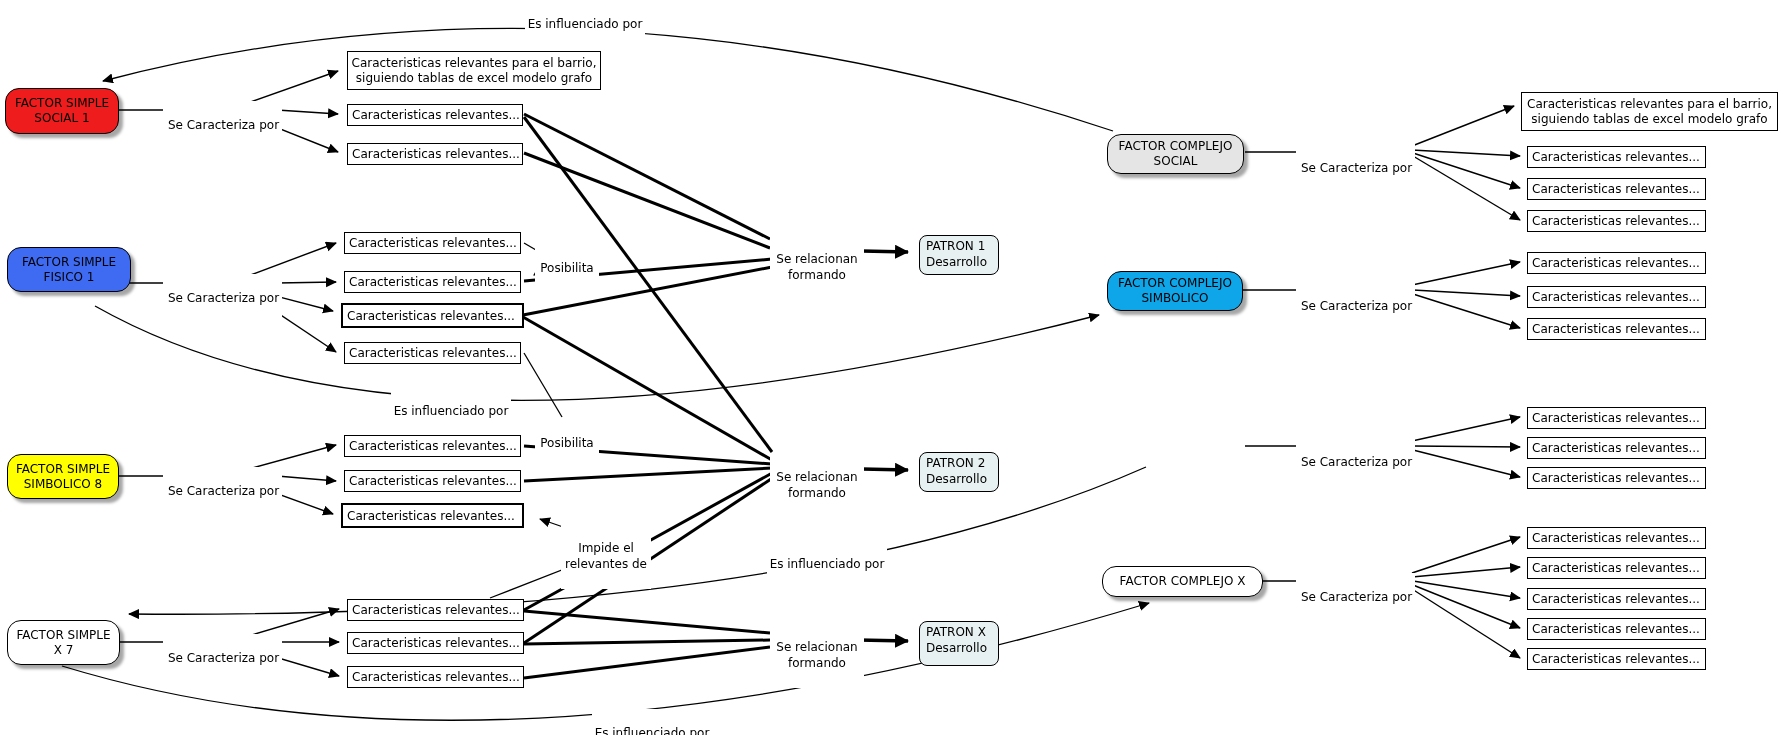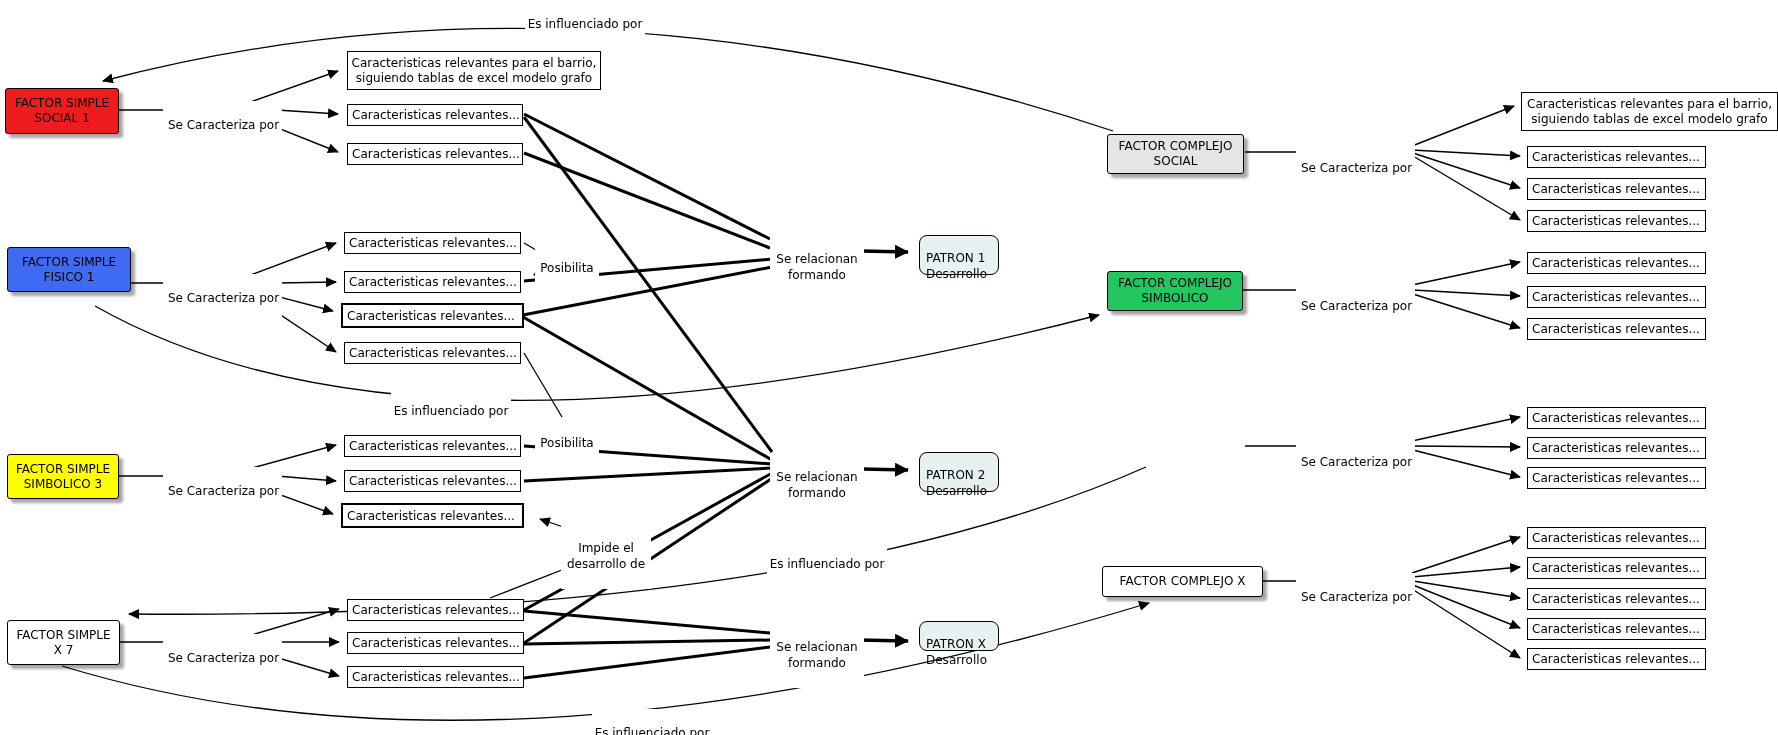--- a/index.html
+++ b/index.html
@@ -1,23 +1,23 @@
 <!DOCTYPE html>
 <html><head>
 <meta charset="utf-8">
 <style>
   html,body{margin:0;padding:0;background:#fff;}
   #cmap{position:relative;width:1778px;height:735px;background:#ffffff;overflow:hidden;
         font-family:"DejaVu Sans","Liberation Sans",sans-serif;font-size:12px;color:#000;}
   #wires{position:absolute;left:0;top:0;z-index:0;}
-  .node{position:absolute;z-index:2;border:1.6px solid #000;border-radius:3px;
+  .node{position:absolute;z-index:2;border:1.6px solid #000;border-radius:14px;
         box-shadow:4px 4px 3px rgba(0,0,0,0.35);display:flex;align-items:center;justify-content:center;
         text-align:center;line-height:1.25;padding:2px 4px;box-sizing:border-box;}
   .patron{position:absolute;z-index:2;border:1.4px solid #000;border-radius:8px;background:#e8f1f2;
-        padding:14px 6px;box-sizing:border-box;line-height:1.35;text-align:left;}
+        padding:2px 6px;box-sizing:border-box;line-height:1.35;text-align:left;}
   .patron span{display:block;}
   .char{position:absolute;z-index:2;background:#fff;border:1.4px solid #000;box-sizing:border-box;
         display:flex;align-items:center;padding:1px 4px;white-space:nowrap;overflow:hidden;}
   .char.wide{white-space:normal;justify-content:center;text-align:center;line-height:1.2;padding:1px 2px;}
   .char.bold{border-width:2.4px;}
   .lbl{position:absolute;z-index:1;background:#fff;text-align:center;line-height:1.3;padding:17px 1px;}
 </style>
 </head>
 <body>
 
@@ -118,45 +118,45 @@
     </g>
   </svg>
 
   <div class="node" style="left: 5px; top: 88px; width: 114px; height: 46px; background-color: rgb(238, 28, 28);">
     <span>FACTOR SIMPLE SOCIAL 1</span>
   </div>
   <div class="node" style="left: 7px; top: 247px; width: 124px; height: 45px; background-color: rgb(63, 107, 243);">
     <span>FACTOR SIMPLE FISICO 1</span>
   </div>
   <div class="node" style="left: 7px; top: 454px; width: 112px; height: 45px; background-color: rgb(255, 255, 0);">
-    <span>FACTOR SIMPLE SIMBOLICO 3</span>
+    <span>FACTOR SIMPLE SIMBOLICO 8</span>
   </div>
   <div class="node" style="left: 7px; top: 620px; width: 113px; height: 45px; background-color: rgb(255, 255, 255);">
     <span>FACTOR SIMPLE X 7</span>
   </div>
 
   <div class="node" style="left: 1107px; top: 134px; width: 137px; height: 40px; background-color: #e5e5e5;">
     <span>FACTOR COMPLEJO SOCIAL</span>
   </div>
-  <div class="node" style="left: 1107px; top: 271px; width: 136px; height: 40px; background-color: #22c55e;">
+  <div class="node" style="left: 1107px; top: 271px; width: 136px; height: 40px; background-color: #0ea5e9;">
     <span>FACTOR COMPLEJO SIMBOLICO</span>
   </div>
   <div class="node" style="left: 1102px; top: 566px; width: 161px; height: 31px; background-color: rgb(255, 255, 255);">
     <span>FACTOR COMPLEJO X</span>
   </div>
 
   <div class="patron" style="left:919px;top:235px;width:80px;height:40px">
     <span>PATRON 1</span>
     <span>Desarrollo</span>
   </div>
   <div class="patron" style="left:919px;top:452px;width:80px;height:40px">
     <span>PATRON 2</span>
     <span>Desarrollo</span>
   </div>
-  <div class="patron" style="left:919px;top:621px;width:80px;height:28px">
+  <div class="patron" style="left:919px;top:621px;width:80px;height:45px">
     <span>PATRON X</span>
     <span>Desarrollo</span>
   </div>
 
   <div class="char wide" style="left:347px;top:51px;width:254px;height:39px">Caracteristicas relevantes para el barrio, siguiendo tablas de excel modelo grafo</div>
   <div class="char" style="left:347px;top:104px;width:176px;height:22px">Caracteristicas relevantes...</div>
   <div class="char" style="left:347px;top:143px;width:176px;height:22px">Caracteristicas relevantes...</div>
 
   <div class="char" style="left:344px;top:232px;width:177px;height:22px">Caracteristicas relevantes...</div>
   <div class="char" style="left:344px;top:271px;width:177px;height:22px">Caracteristicas relevantes...</div>
@@ -204,15 +204,15 @@
   <div class="lbl" style="left:770px;top:623px;width:92px">Se relacionan formando</div>
 
   <div class="lbl" style="left:525px;top:0px;width:118px">Es influenciado por</div>
   <div class="lbl" style="left:391px;top:387px;width:118px">Es influenciado por</div>
   <div class="lbl" style="left:767px;top:540px;width:118px">Es influenciado por</div>
   <div class="lbl" style="left:592px;top:709px;width:118px">Es influenciado por</div>
 
   <div class="lbl" style="left:535px;top:244px;width:62px">Posibilita</div>
   <div class="lbl" style="left:535px;top:419px;width:62px">Posibilita</div>
 
-  <div class="lbl" style="left:561px;top:524px;width:88px">Impide el desarrollo de</div>
+  <div class="lbl" style="left:561px;top:524px;width:88px">Impide el relevantes de</div>
 
 </div>
 
 </body></html>

